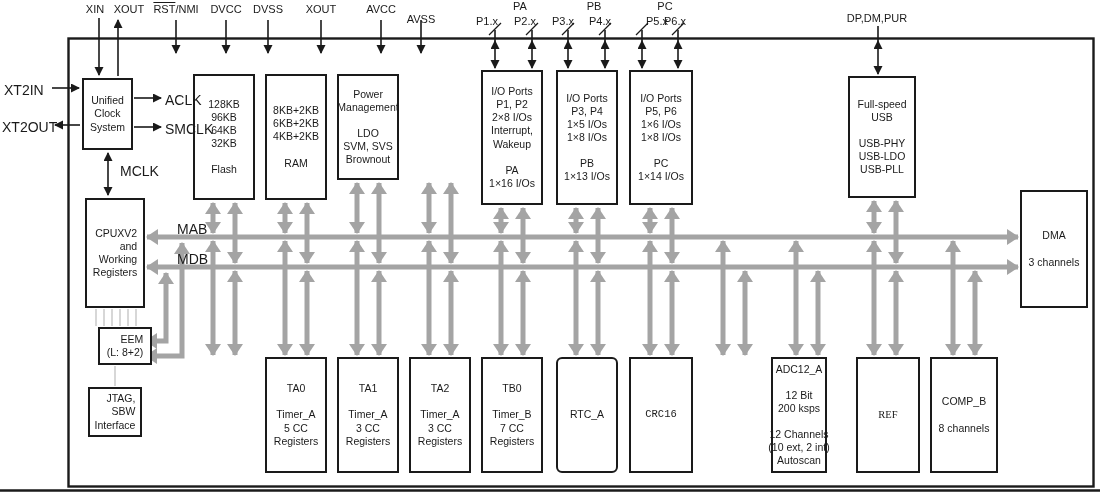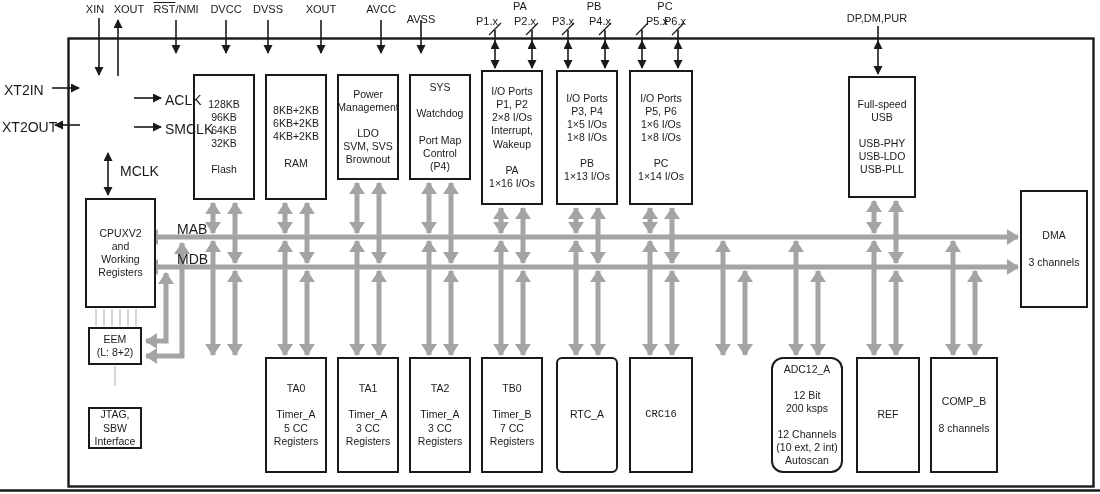--- a/index.html
+++ b/index.html
@@ -121,44 +121,40 @@
     <line class="bk" x1="878" y1="26" x2="878" y2="41"></line>
     <line class="bk" x1="878" y1="41" x2="878" y2="74" marker-start="url(#ab)" marker-end="url(#ab)"></line>
 
     <line class="bk" x1="52" y1="88" x2="79" y2="88" marker-end="url(#ab)"></line>
     <line class="bk" x1="80" y1="125" x2="55" y2="125" marker-end="url(#ab)"></line>
     <line class="bk" x1="134" y1="98" x2="161" y2="98" marker-end="url(#ab)"></line>
     <line class="bk" x1="134" y1="127" x2="161" y2="127" marker-end="url(#ab)"></line>
     <line class="bk" x1="108" y1="153" x2="108" y2="195" marker-start="url(#ab)" marker-end="url(#ab)"></line>
   </svg>
 
+  <div class="blk" style="left:82px;top:78px;width:51px;height:72px;">Unified
+Clock
+System</div>
   <div class="blk" style="left:193px;top:74px;width:62px;height:126px;">128KB
 96KB
 64KB
 32KB
 
 Flash</div>
   <div class="blk" style="left:265px;top:74px;width:62px;height:126px;">8KB+2KB
 6KB+2KB
 4KB+2KB
 
 RAM</div>
   <div class="blk" style="left:337px;top:74px;width:62px;height:106px;">Power
 Management
 
 LDO
 SVM, SVS
 Brownout</div>
-  <div class="blk" style="left:409px;top:74px;width:62px;height:106px;">SYS
-
-Watchdog
-
-Port Map
-Control
-(P4)</div>
   <div class="blk" style="left:481px;top:70px;width:62px;height:135px;">I/O Ports
 P1, P2
 2×8 I/Os
 Interrupt,
 Wakeup
 
 PA
 1×16 I/Os</div>
   <div class="blk" style="left:556px;top:70px;width:62px;height:135px;">I/O Ports
 P3, P4
@@ -174,27 +170,27 @@
 
 PC
 1×14 I/Os</div>
   <div class="blk" style="left:848px;top:76px;width:68px;height:122px;">Full-speed
 USB
 
 USB-PHY
 USB-LDO
 USB-PLL</div>
 
-  <div class="blk" style="left:85px;top:198px;width:71px;height:110px;">CPUXV2
+  <div class="blk" style="left:85px;top:198px;width:60px;height:110px;text-align:right;">CPUXV2
 and
 Working
 Registers</div>
-  <div class="blk" style="left:88px;top:327px;width:54px;height:38px;">EEM
+  <div class="blk" style="left:98px;top:327px;width:54px;height:38px;text-align:right;">EEM
 (L: 8+2)</div>
-  <div class="blk" style="left:88px;top:407px;width:54px;height:42px;">JTAG,
+  <div class="blk" style="left:88px;top:387px;width:54px;height:50px;text-align:right;">JTAG,
 SBW
 Interface</div>
   <div class="blk" style="left:1020px;top:190px;width:68px;height:118px;">DMA
 
 3 channels</div>
 
   <div class="blk" style="left:265px;top:357px;width:62px;height:116px;">TA0
 
 Timer_A
 5 CC
@@ -209,29 +205,29 @@
 Timer_A
 3 CC
 Registers</div>
   <div class="blk" style="left:481px;top:357px;width:62px;height:116px;">TB0
 
 Timer_B
 7 CC
 Registers</div>
   <div class="blk" style="left:556px;top:357px;width:62px;height:116px;border-radius:6px;">RTC_A</div>
   <div class="blk" style="left:629px;top:357px;width:64px;height:116px;font-family:Liberation Mono, monospace;">CRC16</div>
-  <div class="blk" style="left:771px;top:357px;width:72px;height:116px;border-radius:12px;">ADC12_A
+  <div class="blk" style="left:771px;top:357px;width:56px;height:116px;">ADC12_A
 
 12 Bit
 200 ksps
 
 12 Channels
 (10 ext, 2 int)
 Autoscan</div>
-  <div class="blk" style="left:856px;top:357px;width:64px;height:116px;">REF</div>
+  <div class="blk" style="left:856px;top:357px;width:64px;height:116px;font-family:Liberation Serif, serif;">REF</div>
   <div class="blk" style="left:930px;top:357px;width:68px;height:116px;">COMP_B
 
 8 channels</div>
 
   <div class="lbl" style="left:95px;top:3px;">XIN</div>
   <div class="lbl" style="left:129px;top:3px;">XOUT</div>
   <div class="lbl" style="left:176px;top:3px;"><span class="ovl">RST</span><span>/NMI</span></div>
   <div class="lbl" style="left:226px;top:3px;">DVCC</div>
   <div class="lbl" style="left:268px;top:3px;">DVSS</div>
   <div class="lbl" style="left:321px;top:3px;">XOUT</div>

